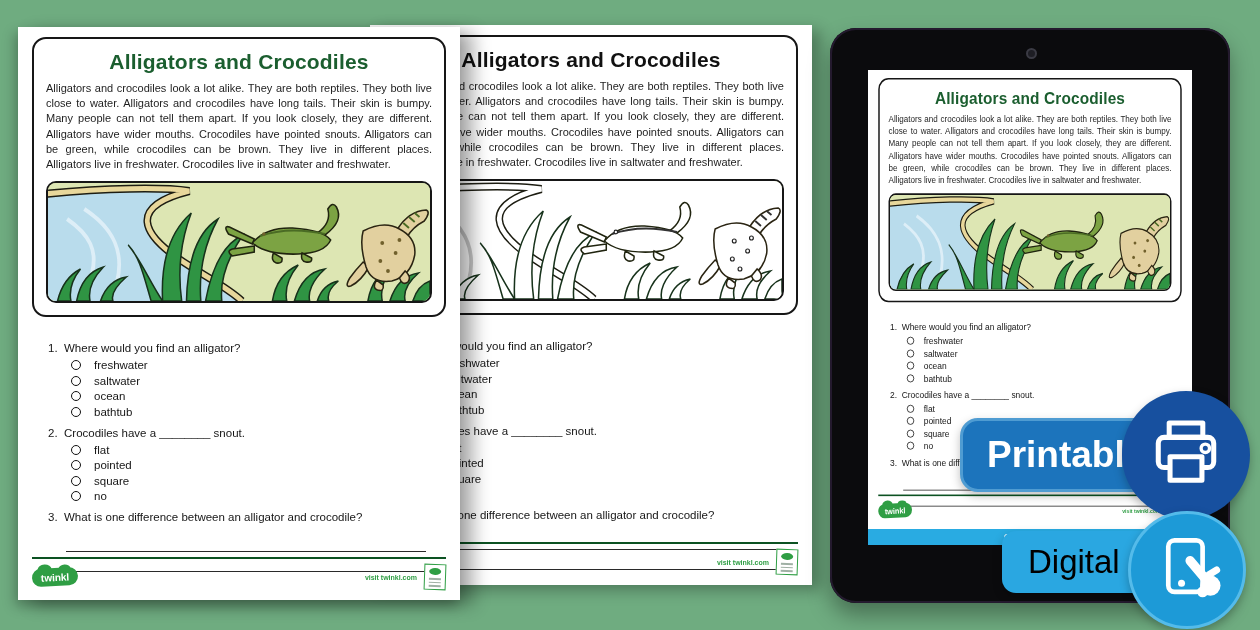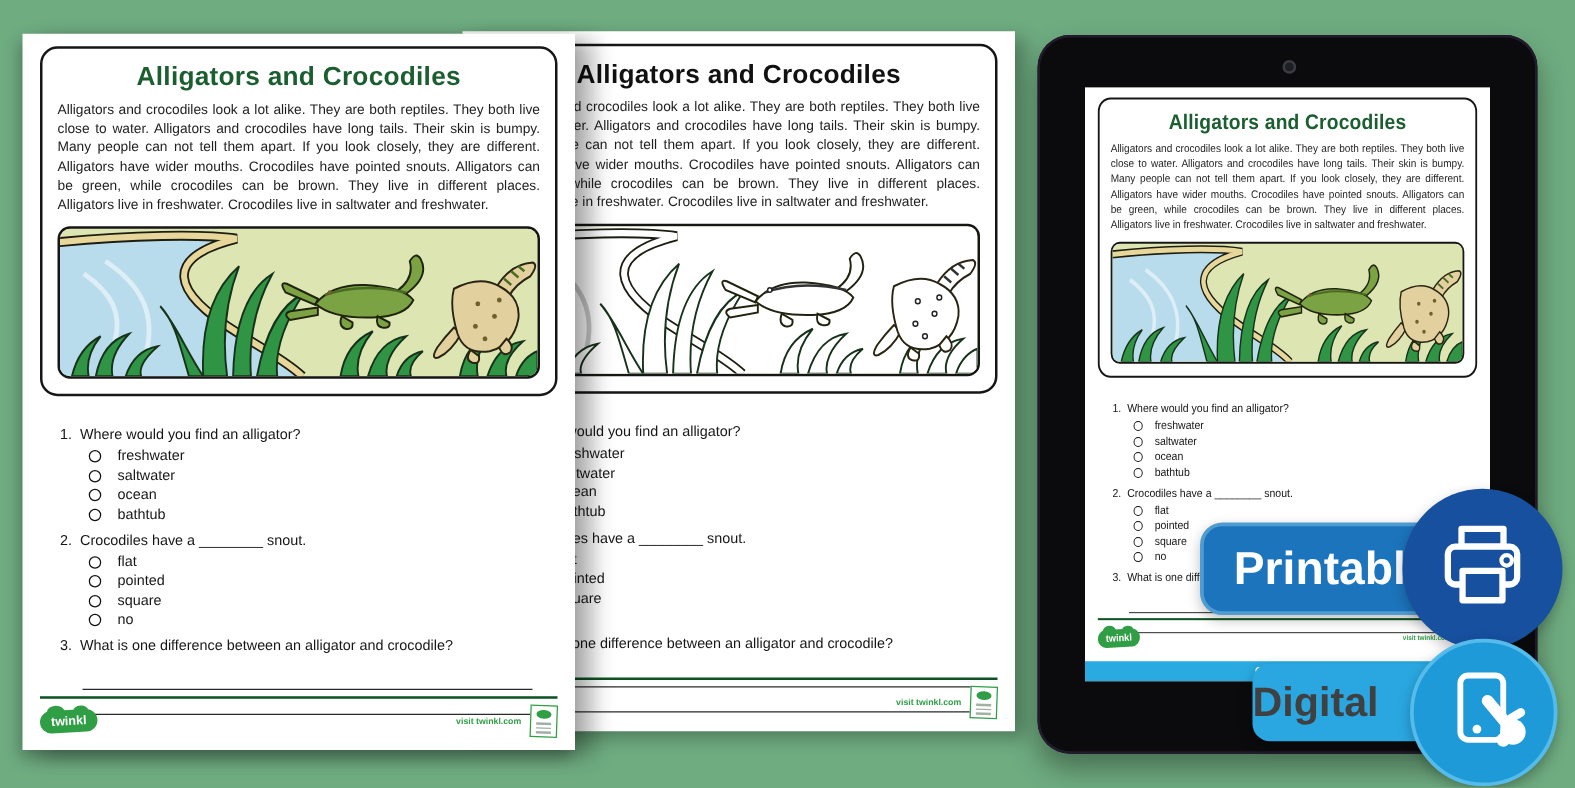--- a/index.html
+++ b/index.html
@@ -103,22 +103,22 @@
     box-shadow:0 4px 10px rgba(0,0,0,.25);
   }
   .print-circle {
     position:absolute; left:162px; top:-27px; width:128px; height:128px; border-radius:50%;
     background:#17509f; display:flex; align-items:center; justify-content:center;
     box-shadow:0 4px 10px rgba(0,0,0,.25);
   }
   .badge-digital { left:1002px; top:531px; z-index:7; }
   .digital-pill {
     width:178px; height:62px; border-radius:14px; background:#2aa7e1;
-    display:flex; align-items:center; box-sizing:border-box;
-    color:#404040; font-size:33px; font-weight:bold;
+    display:flex; align-items:center; padding-left:26px; box-sizing:border-box;
+    color:#000000; font-size:33px; font-weight:normal;
     box-shadow:0 4px 10px rgba(0,0,0,.25);
   }
   .digital-circle {
     position:absolute; left:126px; top:-20px; width:118px; height:118px; border-radius:50%;
     background:#1d9ad7; border:3px solid #54bbea; box-sizing:border-box;
     display:flex; align-items:center; justify-content:center;
     box-shadow:0 4px 10px rgba(0,0,0,.25);
   }
 </style>
 </head>

